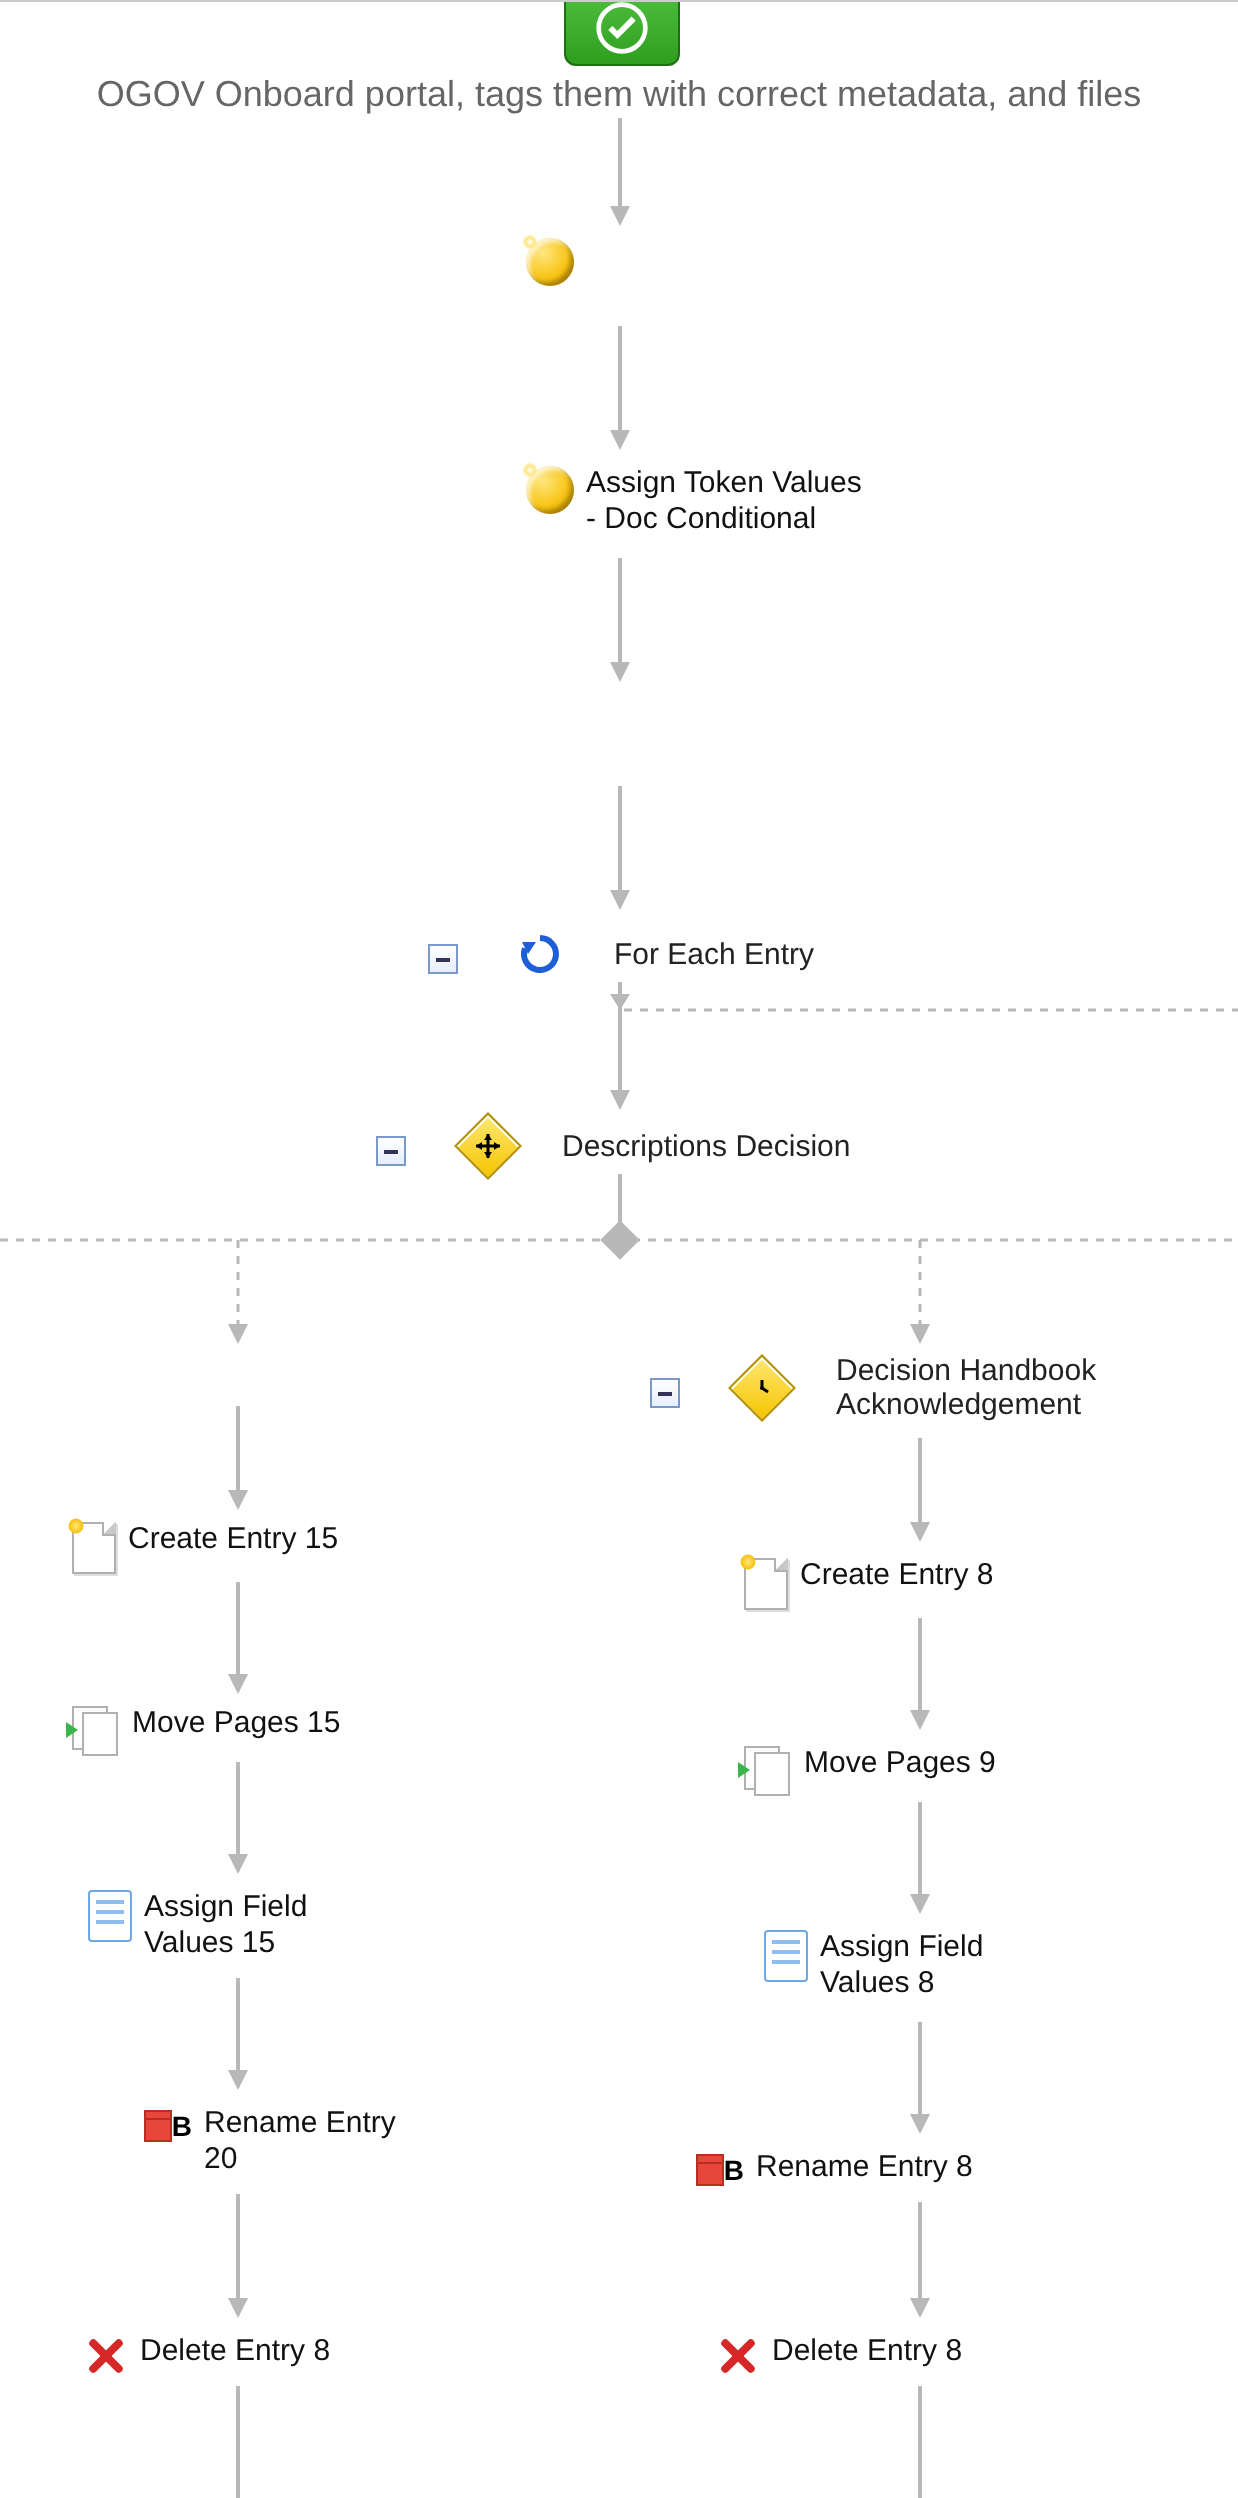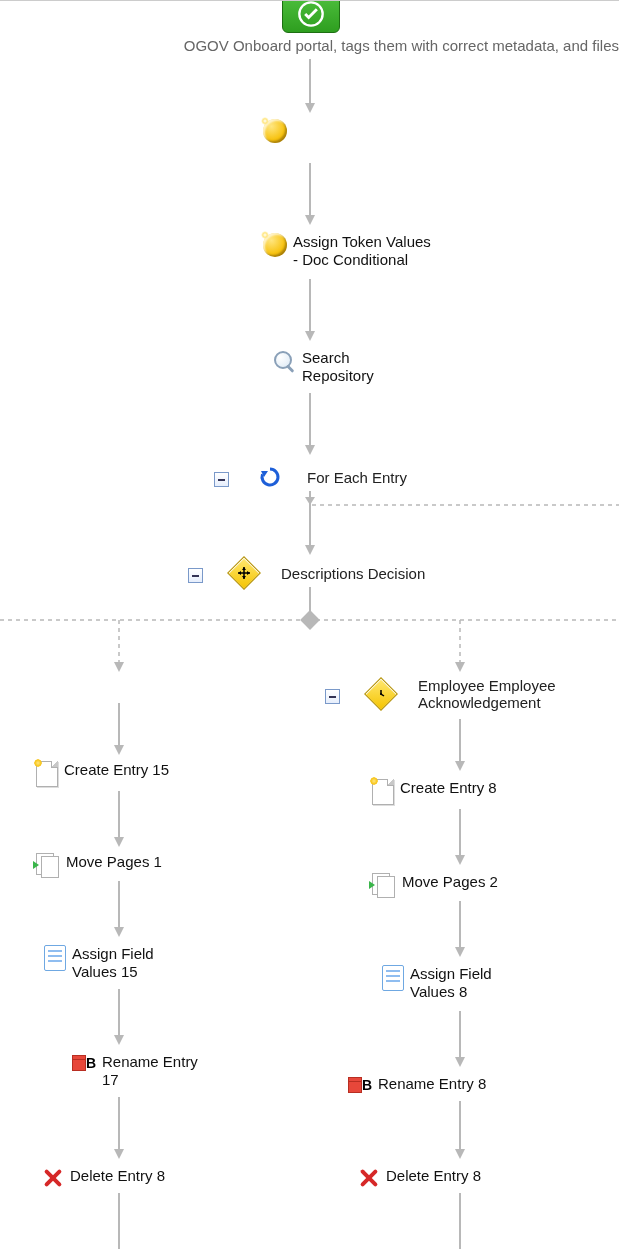--- a/index.html
+++ b/index.html
@@ -51,21 +51,21 @@
 
 <div class="canvas">
 
   <div class="greenstart" style="left:282px;top:-6px">
     <svg viewBox="0 0 24 24">
         <circle cx="12" cy="12" r="10" stroke="#fff" stroke-width="2" fill="none"></circle>
         <path d="M7 12l3 3 7-7" stroke="#fff" stroke-width="2.5" fill="none"></path>
       </svg>
   </div>
 
-  <div class="txt" style="left:0;top:36px;width:619px;text-align:right;white-space:normal;font-size:15px;color:#666">OGOV Onboard portal, tags them with correct metadata, and files</div>
+  <div class="txt" style="left:0;top:36px;width:619px;text-align:center;white-space:normal;font-size:18px;color:#666">OGOV Onboard portal, tags them with correct metadata, and files</div>
 
   <svg class="conn" style="left:310px;top:58px;width:20px;height:58px">
       <line class="connline" x1="0" y1="0" x2="0" y2="44"></line>
       <polygon class="arrowhead" points="-5,44 5,44 0,54"></polygon>
     </svg>
 
   <div class="node" style="left:263px;top:118px">
     <div class="icon coin"></div>
   </div>
 
@@ -78,28 +78,20 @@
     <div class="icon coin"></div>
     <div class="label" style="white-space:pre">Assign Token Values
 - Doc Conditional</div>
   </div>
 
   <svg class="conn" style="left:310px;top:278px;width:20px;height:66px">
       <line class="connline" x1="0" y1="0" x2="0" y2="52"></line>
       <polygon class="arrowhead" points="-5,52 5,52 0,62"></polygon>
     </svg>
 
-  <div class="node" style="left:272px;top:348px">
-    <div class="icon mag">
-        <div class="glass"></div>
-        <div class="handle"></div>
-      </div>
-    <div class="label" style="white-space:pre">Search
-Repository</div>
-  </div>
 
   <svg class="conn" style="left:310px;top:392px;width:20px;height:66px">
       <line class="connline" x1="0" y1="0" x2="0" y2="52"></line>
       <polygon class="arrowhead" points="-5,52 5,52 0,62"></polygon>
     </svg>
 
   <div class="diamond-node" style="left:214px;top:464px">
     <div class="collapse"></div>
     <div class="loop">
       <svg viewBox="0 0 24 24">
@@ -169,21 +161,21 @@
       <line class="connline" x1="0" y1="0" x2="0" y2="46"></line>
       <polygon class="arrowhead" points="-5,46 5,46 0,56"></polygon>
     </svg>
 
   <div class="node" style="left:36px;top:852px">
     <div class="icon docs">
         <div class="a"></div>
         <div class="b"></div>
         <div class="arrow"></div>
       </div>
-    <div class="label">Move Pages 1</div>
+    <div class="label">Move Pages 15</div>
   </div>
 
   <svg class="conn" style="left:119px;top:880px;width:20px;height:58px">
       <line class="connline" x1="0" y1="0" x2="0" y2="46"></line>
       <polygon class="arrowhead" points="-5,46 5,46 0,56"></polygon>
     </svg>
 
   <div class="node" style="left:44px;top:944px">
     <div class="icon fieldicon"></div>
     <div class="label" style="white-space:pre">Assign Field
@@ -195,21 +187,21 @@
       <polygon class="arrowhead" points="-5,46 5,46 0,56"></polygon>
     </svg>
 
   <div class="node" style="left:72px;top:1052px">
     <div class="icon rename">
         <div class="t"></div>
         <div class="block"></div>
         <div class="b">B</div>
       </div>
     <div class="label" style="white-space:pre">Rename Entry
-17</div>
+20</div>
   </div>
 
   <svg class="conn" style="left:119px;top:1096px;width:20px;height:64px">
       <line class="connline" x1="0" y1="0" x2="0" y2="52"></line>
       <polygon class="arrowhead" points="-5,52 5,52 0,62"></polygon>
     </svg>
 
   <div class="node" style="left:42px;top:1166px">
     <div class="icon xdel"></div>
     <div class="label">Delete Entry 8</div>
@@ -222,21 +214,21 @@
   <div class="diamond-node" style="left:325px;top:676px">
     <div class="collapse"></div>
     <div class="diamond">
         <div class="inner">
           <svg width="10" height="10" viewBox="0 0 10 10">
             <path d="M5 1v4l3 2" stroke="#000" stroke-width="1.5" fill="none"></path>
             <circle cx="5" cy="5" r="1" fill="#000"></circle>
           </svg>
         </div>
       </div>
-    <div class="label" style="white-space:pre">Employee Employee
+    <div class="label" style="white-space:pre">Decision Handbook
 Acknowledgement</div>
   </div>
 
   <svg class="conn" style="left:460px;top:718px;width:20px;height:54px">
       <line class="connline" x1="0" y1="0" x2="0" y2="42"></line>
       <polygon class="arrowhead" points="-5,42 5,42 0,52"></polygon>
     </svg>
 
   <div class="node" style="left:372px;top:778px">
     <div class="icon doc new"></div>
@@ -247,21 +239,21 @@
       <line class="connline" x1="0" y1="0" x2="0" y2="46"></line>
       <polygon class="arrowhead" points="-5,46 5,46 0,56"></polygon>
     </svg>
 
   <div class="node" style="left:372px;top:872px">
     <div class="icon docs">
         <div class="a"></div>
         <div class="b"></div>
         <div class="arrow"></div>
       </div>
-    <div class="label">Move Pages 2</div>
+    <div class="label">Move Pages 9</div>
   </div>
 
   <svg class="conn" style="left:460px;top:900px;width:20px;height:58px">
       <line class="connline" x1="0" y1="0" x2="0" y2="46"></line>
       <polygon class="arrowhead" points="-5,46 5,46 0,56"></polygon>
     </svg>
 
   <div class="node" style="left:382px;top:964px">
     <div class="icon fieldicon"></div>
     <div class="label" style="white-space:pre">Assign Field

